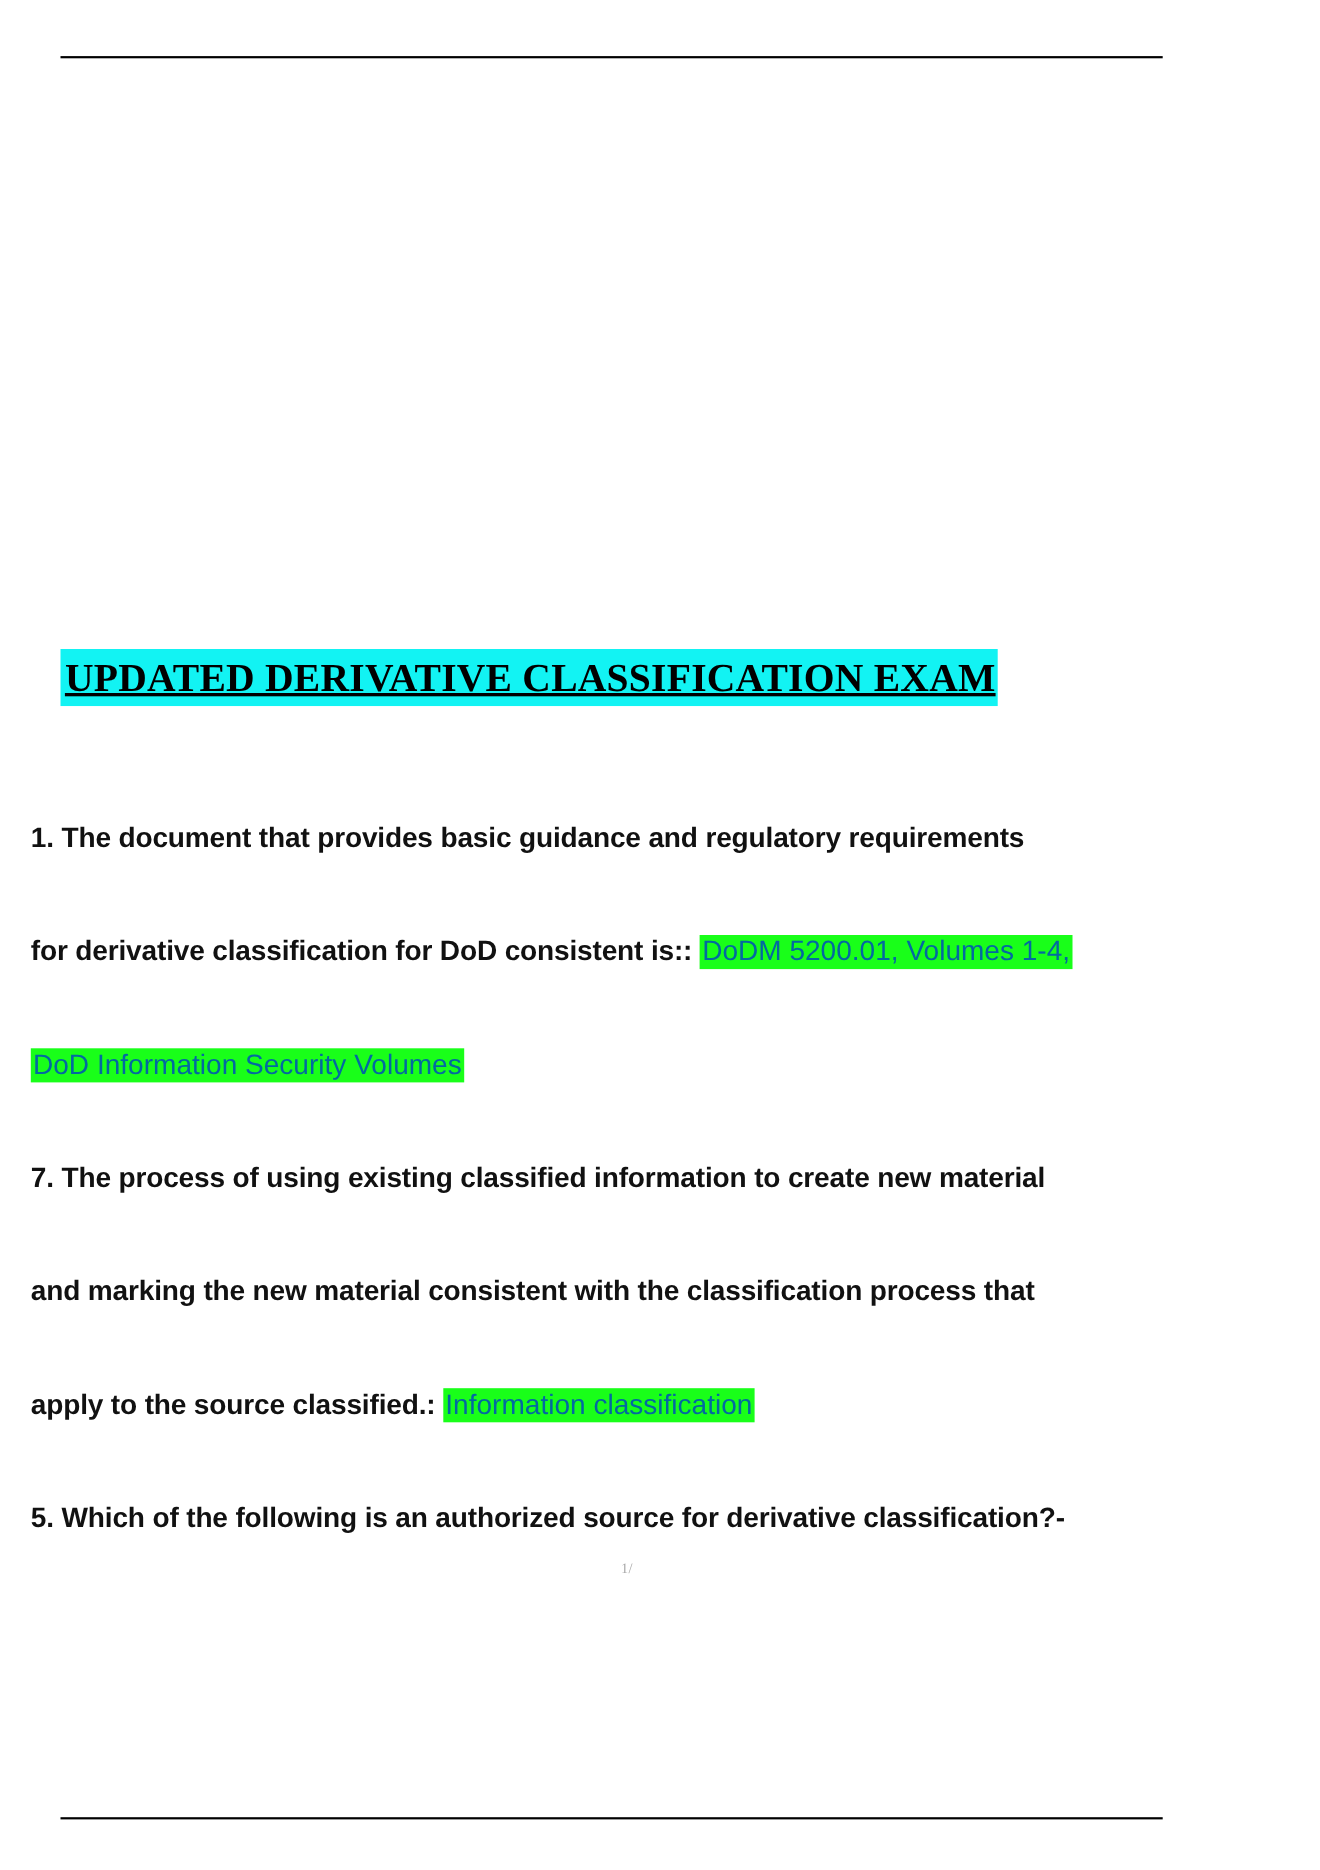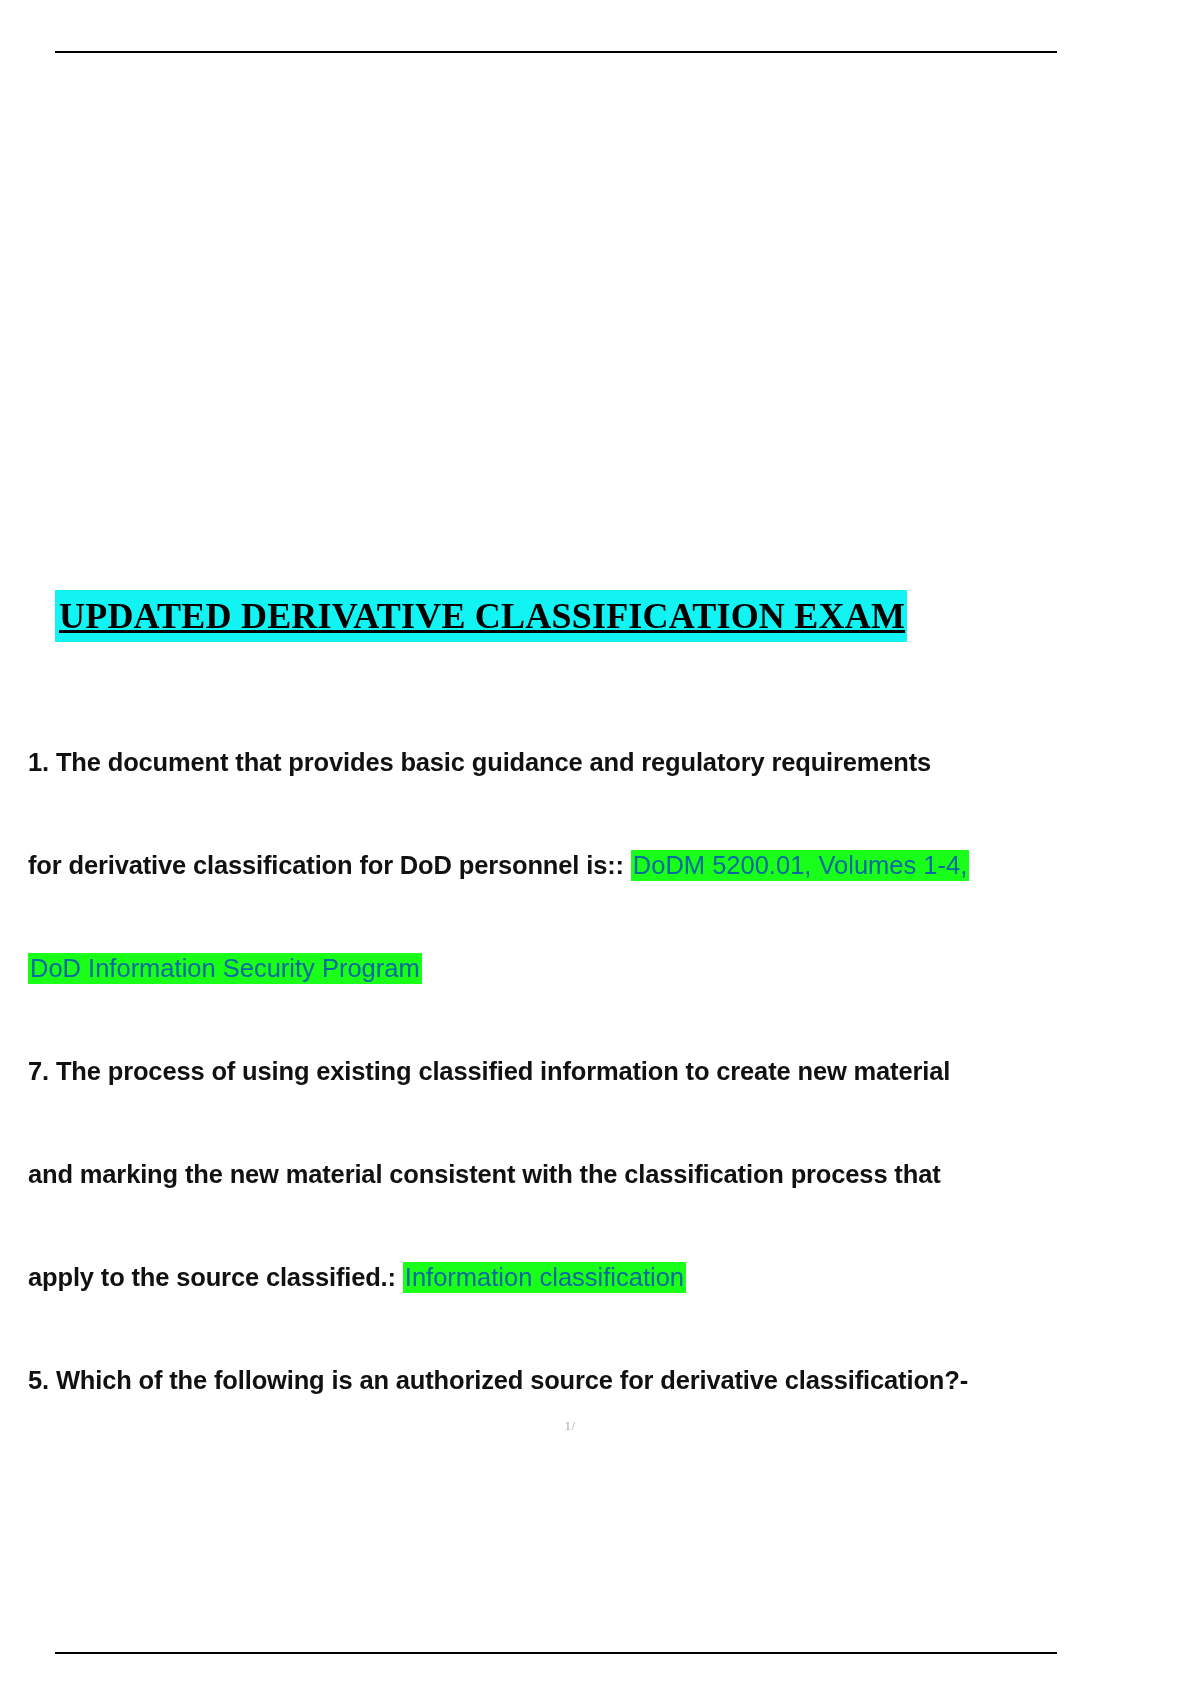--- a/index.html
+++ b/index.html
@@ -131,25 +131,25 @@
     <span class="title-text">UPDATED DERIVATIVE CLASSIFICATION EXAM</span>
   </div>
 
   <div class="body-area">
 
     <div class="line l1">
       <span>1. The document that provides basic guidance and regulatory requirements</span>
     </div>
 
     <div class="line l2">
-      <span>for derivative classification for DoD personnel is::</span><span>&nbsp;</span><span class="hl-green">DoDM 5200.01, Volumes 1-4,</span>
+      <span>for derivative classification for DoD consistent is::</span><span>&nbsp;</span><span class="hl-green">DoDM 5200.01, Volumes 1-4,</span>
     </div>
 
     <div class="line l3">
-      <span class="hl-green">DoD Information Security Program</span>
+      <span class="hl-green">DoD Information Security Volumes</span>
     </div>
 
     <div class="line l4">
       <span>7. The process of using existing classified information to create new material</span>
     </div>
 
     <div class="line l5">
       <span>and marking the new material consistent with the classification process that</span>
     </div>
 

